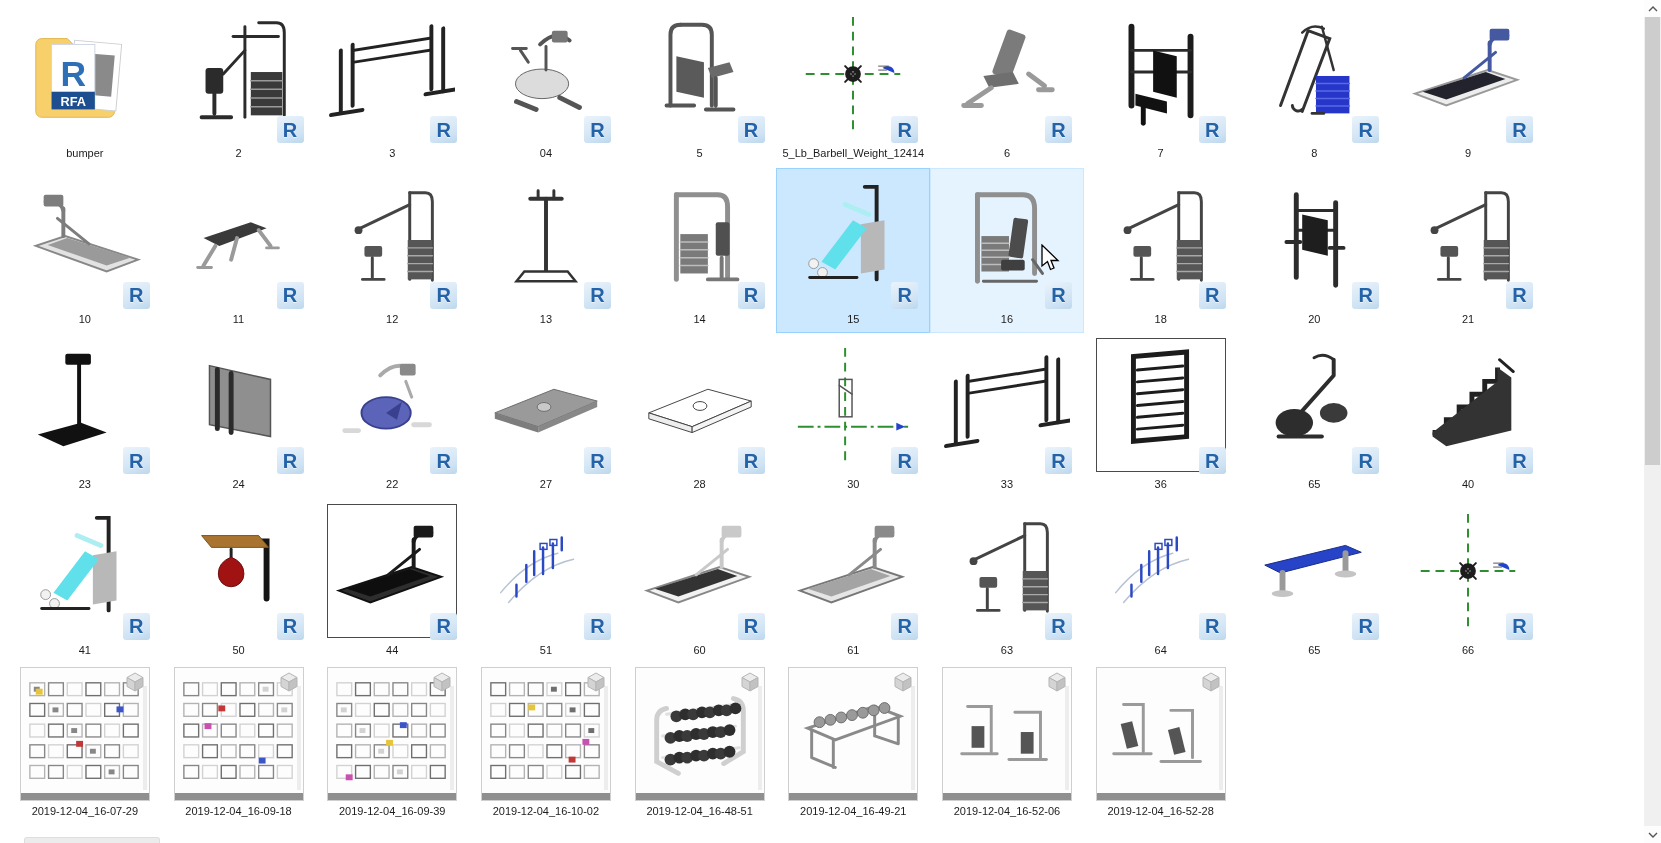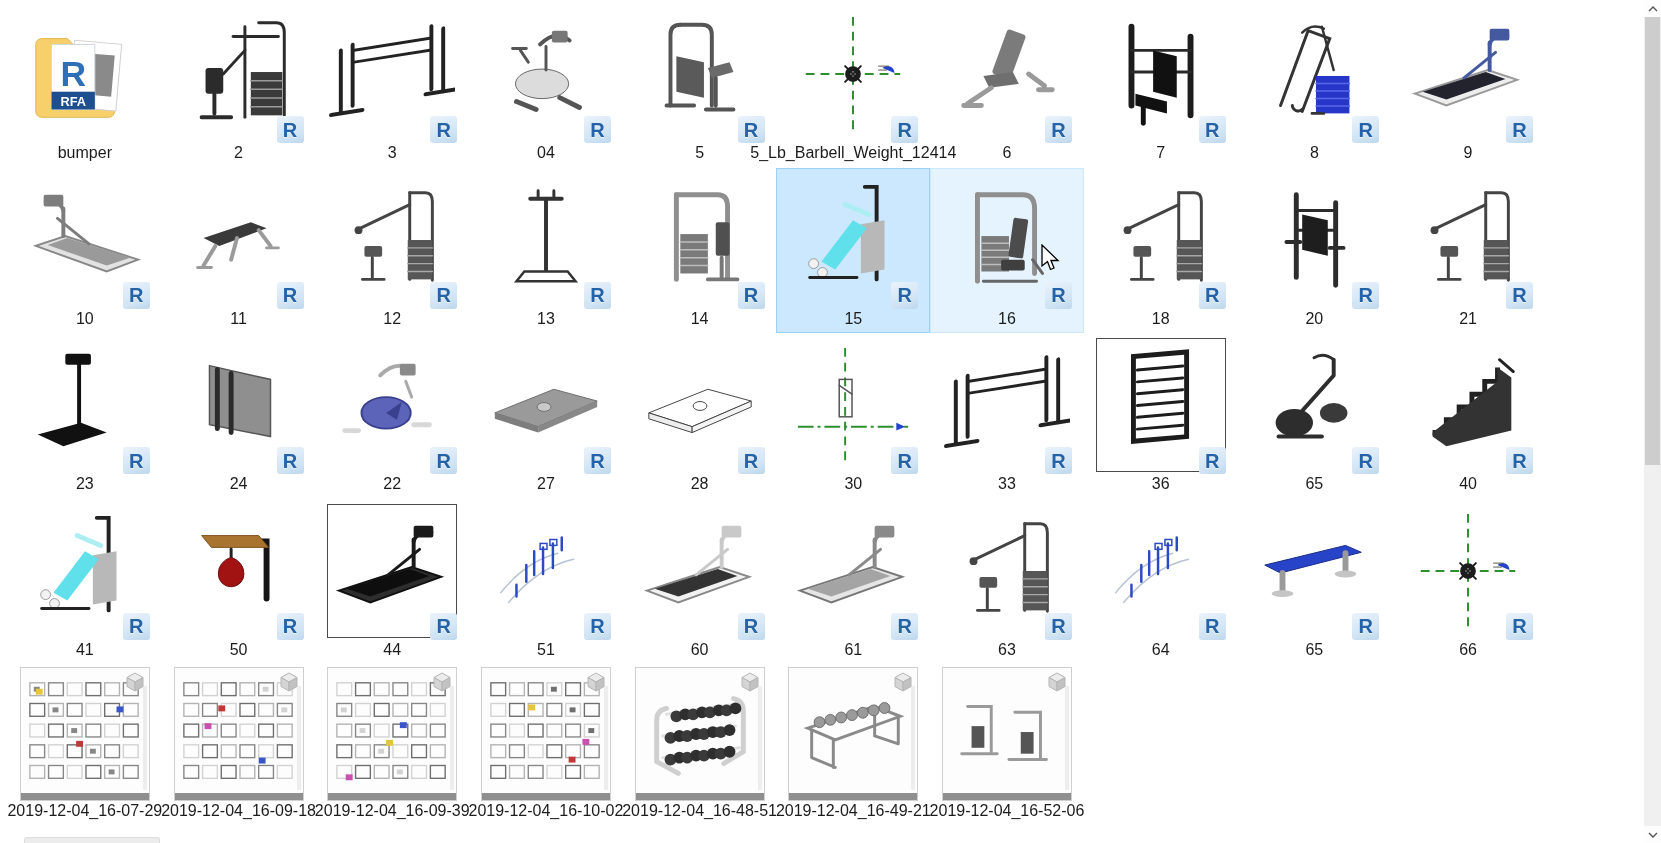--- a/index.html
+++ b/index.html
@@ -28,21 +28,21 @@
   .thumb.shot::before{content:"";position:absolute;top:18px;right:2px;bottom:10px;width:4px;background:#ededed;}
   .badge-r{
     position:absolute;right:2px;bottom:0;width:27px;height:27px;border-radius:3px;
     background:linear-gradient(160deg,#eaf3fb 0%,#cfe3f4 70%,#bdd7ec 100%);
     display:flex;align-items:center;justify-content:center;
     color:var(--revit-blue);font-weight:bold;font-size:20px;line-height:1;
     text-shadow:0 1px 0 rgba(255,255,255,.6);
   }
   .badge-cube{position:absolute;right:4px;top:4px;width:20px;height:20px;}
   .label{
-    margin-top:3px;font-size:16px;color:#1c1c1c;white-space:nowrap;
+    margin-top:3px;font-size:11px;color:#1c1c1c;white-space:nowrap;
     text-align:center;line-height:14px;padding:0 2px;
   }
   .scrollbar{
     position:absolute;top:0;right:0;width:17px;height:843px;
     background:var(--sb-track);
   }
   .sb-btn{position:absolute;left:0;width:17px;height:17px;background:#fdfdfd;display:flex;align-items:center;justify-content:center;}
   .sb-btn.up{top:0;}
   .sb-btn.down{bottom:0;}
   .sb-thumb{position:absolute;left:1px;width:15px;top:17px;height:448px;background:var(--sb-thumb);}
@@ -1057,20 +1057,43 @@
       <span class="badge-cube">
         <svg viewBox="0 0 20 20" width="20" height="20">
           <polygon points="10,1 18,5.5 10,10 2,5.5" fill="#ececec" stroke="#b5b5b5"></polygon>
           <polygon points="2,5.5 10,10 10,19 2,14.5" fill="#d4d4d4" stroke="#b5b5b5"></polygon>
           <polygon points="18,5.5 10,10 10,19 18,14.5" fill="#c2c2c2" stroke="#b5b5b5"></polygon>
         </svg>
       </span>
     </div>
     <div class="label">2019-12-04_16-52-06</div>
   </div>
+      <div class="cell">
+    <div class="thumb shot">
+      <div class="art">
+            <svg viewBox="0 0 128 128">
+              <path d="M26 34 h20 v48" stroke="#9a9a9a" stroke-width="3" fill="none" stroke-linecap="round"></path>
+              <rect x="26" y="52" width="12" height="26" fill="#555" transform="rotate(-14 32 65)"></rect>
+  <path d="M16 84 h38" stroke="#9a9a9a" stroke-width="3" fill="none" stroke-linecap="round"></path>
+              <path d="M74 40 h22 v48" stroke="#9a9a9a" stroke-width="3" fill="none" stroke-linecap="round"></path>
+              <rect x="74" y="58" width="12" height="26" fill="#555" transform="rotate(-14 80 71)"></rect>
+  <path d="M64 92 h40" stroke="#9a9a9a" stroke-width="3" fill="none" stroke-linecap="round"></path>
+            </svg>
+          </div>
+
+      <span class="badge-cube">
+        <svg viewBox="0 0 20 20" width="20" height="20">
+          <polygon points="10,1 18,5.5 10,10 2,5.5" fill="#ececec" stroke="#b5b5b5"></polygon>
+          <polygon points="2,5.5 10,10 10,19 2,14.5" fill="#d4d4d4" stroke="#b5b5b5"></polygon>
+          <polygon points="18,5.5 10,10 10,19 18,14.5" fill="#c2c2c2" stroke="#b5b5b5"></polygon>
+        </svg>
+      </span>
+    </div>
+    <div class="label">2019-12-04_16-52-28</div>
+  </div>
     </div>
   <div class="partial-item"></div>
 
   <div class="scrollbar">
     <div class="sb-btn up">
       <svg width="10" height="6">
           <polyline points="1,5 5,1 9,5" fill="none" stroke="#555" stroke-width="1.4"></polyline>
         </svg>
     </div>
     <div class="sb-thumb"></div>

